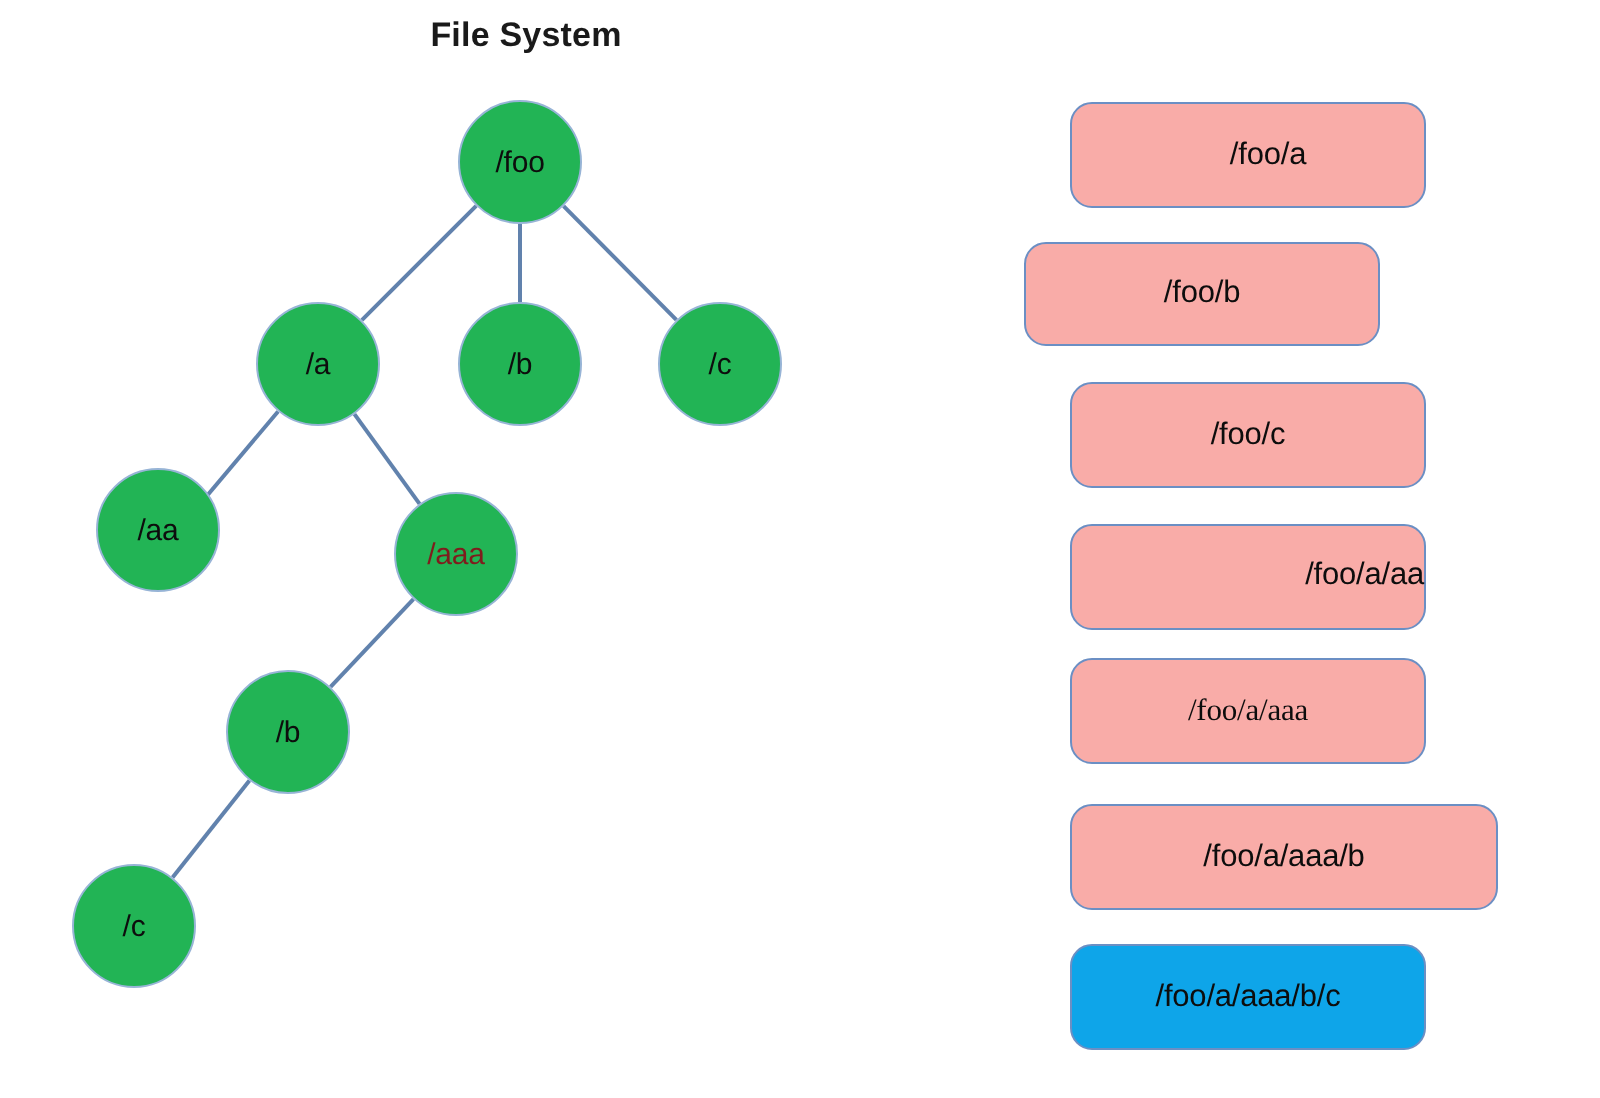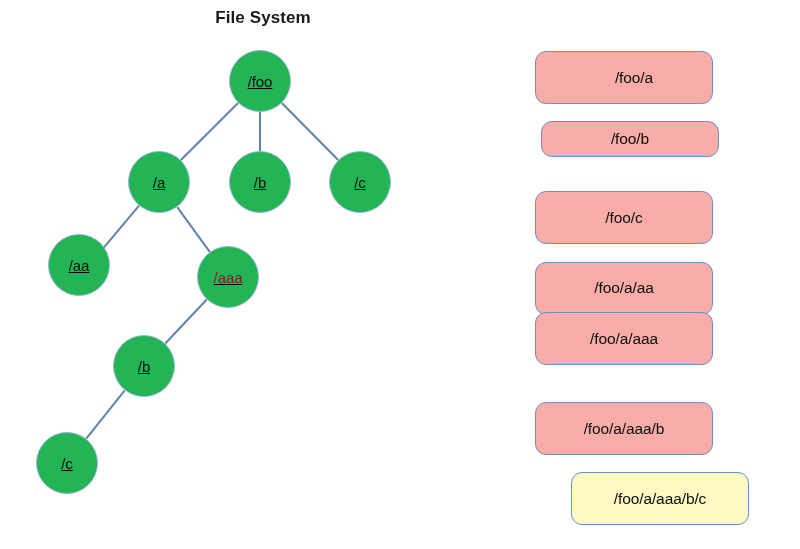--- a/index.html
+++ b/index.html
@@ -61,21 +61,20 @@
     position: absolute;
     width: 62px;
     height: 62px;
     border-radius: 50%;
     background: #22b455;
     border: 1.6px solid #97b4d6;
     box-sizing: border-box;
     display: flex;
     align-items: center;
     justify-content: center;
-    text-decoration: underline;
   }
   .tree-node-label {
     font-size: 15px;
     color: #0d0d0d;
     line-height: 1;
     white-space: nowrap;
     text-align: center;
     letter-spacing: -0.1px;
   }
 
@@ -143,33 +142,33 @@
       </div>
       <div class="tree-node" style="left: 36px; top: 432px; width: 62px; height: 62px; background: rgb(34, 180, 85); border-color: rgb(151, 180, 214);">
         <span class="tree-node-label" style="color: rgb(13, 13, 13);">/c</span>
       </div>
     </div>
 
   <div id="object-boxes">
       <div class="object-box" style="left: 535px; width: 178px; height: 53px; top: 51px; background: rgb(249, 172, 168); border-color: rgb(107, 143, 196);">
         <span class="object-box-label" style="color: rgb(13, 13, 13); margin-left: 20px;">/foo/a</span>
       </div>
-      <div class="object-box" style="left: 541px; width: 178px; height: 36px; top: 121.2px; background: rgb(249, 172, 168); border-color: rgb(107, 143, 196);">
+      <div class="object-box" style="left: 512px; width: 178px; height: 52px; top: 121.2px; background: rgb(249, 172, 168); border-color: rgb(107, 143, 196);">
         <span class="object-box-label" style="color: rgb(13, 13, 13);">/foo/b</span>
       </div>
       <div class="object-box" style="left: 535px; width: 178px; height: 53px; top: 191.4px; background: rgb(249, 172, 168); border-color: rgb(107, 143, 196);">
         <span class="object-box-label" style="color: rgb(13, 13, 13);">/foo/c</span>
       </div>
-      <div class="object-box" style="left: 535px; width: 178px; height: 53px; top: 261.6px; background: rgb(249, 172, 168); border-color: rgb(107, 143, 196);">
+      <div class="object-box" style="left: 535px; width: 178px; height: 53px; top: 261.6px; background: rgb(249, 172, 168); border-color: rgb(107, 143, 196); justify-content: flex-end;">
         <span class="object-box-label" style="color: rgb(13, 13, 13);">/foo/a/aa</span>
       </div>
-      <div class="object-box" style="left: 535px; width: 178px; height: 53px; top: 312px; background: rgb(249, 172, 168); border-color: rgb(107, 143, 196);">
+      <div class="object-box" style="left: 535px; width: 178px; height: 53px; top: 329px; background: rgb(249, 172, 168); border-color: rgb(107, 143, 196); font-family: Liberation Serif, serif;">
         <span class="object-box-label" style="color: rgb(13, 13, 13);">/foo/a/aaa</span>
       </div>
-      <div class="object-box" style="left: 535px; width: 178px; height: 53px; top: 402px; background: rgb(249, 172, 168); border-color: rgb(107, 143, 196);">
+      <div class="object-box" style="left: 535px; width: 214px; height: 53px; top: 402px; background: rgb(249, 172, 168); border-color: rgb(107, 143, 196);">
         <span class="object-box-label" style="color: rgb(13, 13, 13);">/foo/a/aaa/b</span>
       </div>
-      <div class="object-box" style="left: 535px; width: 178px; height: 53px; top: 472.2px; background: #fef9c3; border-color: rgb(107, 143, 196); margin-left: 36px;">
+      <div class="object-box" style="left: 535px; width: 178px; height: 53px; top: 472.2px; background: #0ea5e9; border-color: rgb(107, 143, 196);">
         <span class="object-box-label" style="color: rgb(13, 13, 13);">/foo/a/aaa/b/c</span>
       </div>
     </div>
 
 </div>
 
 </body></html>

